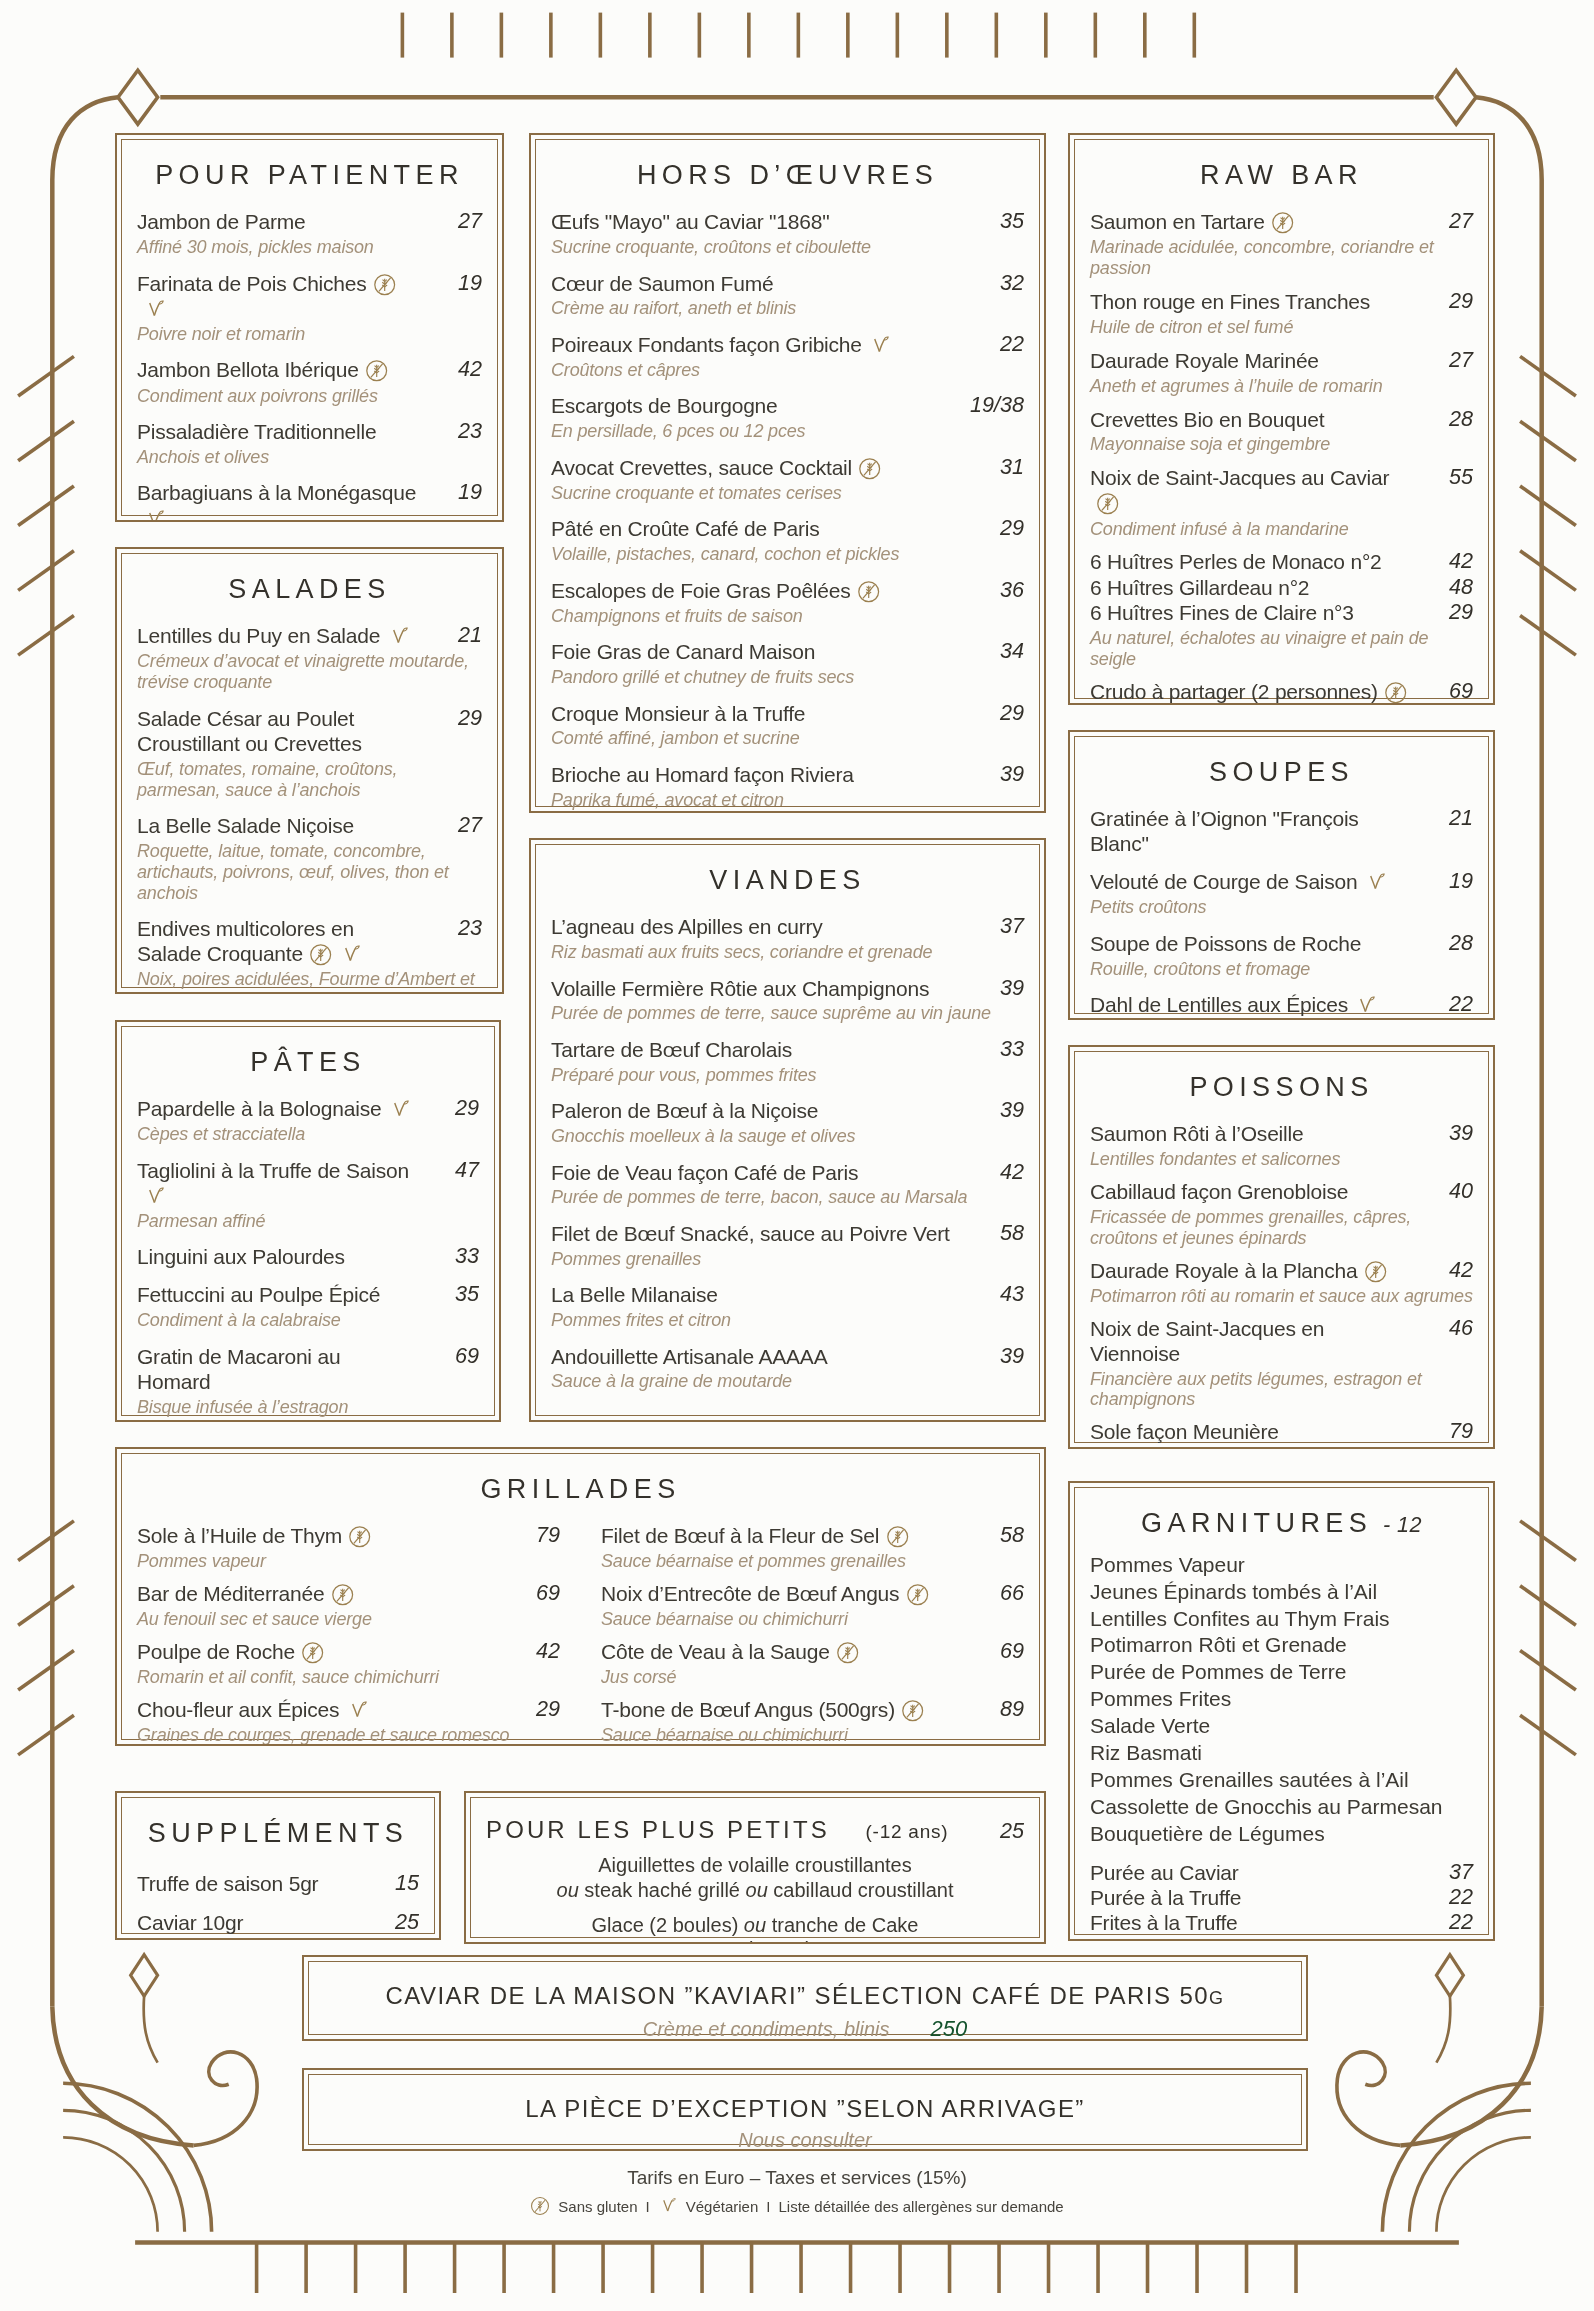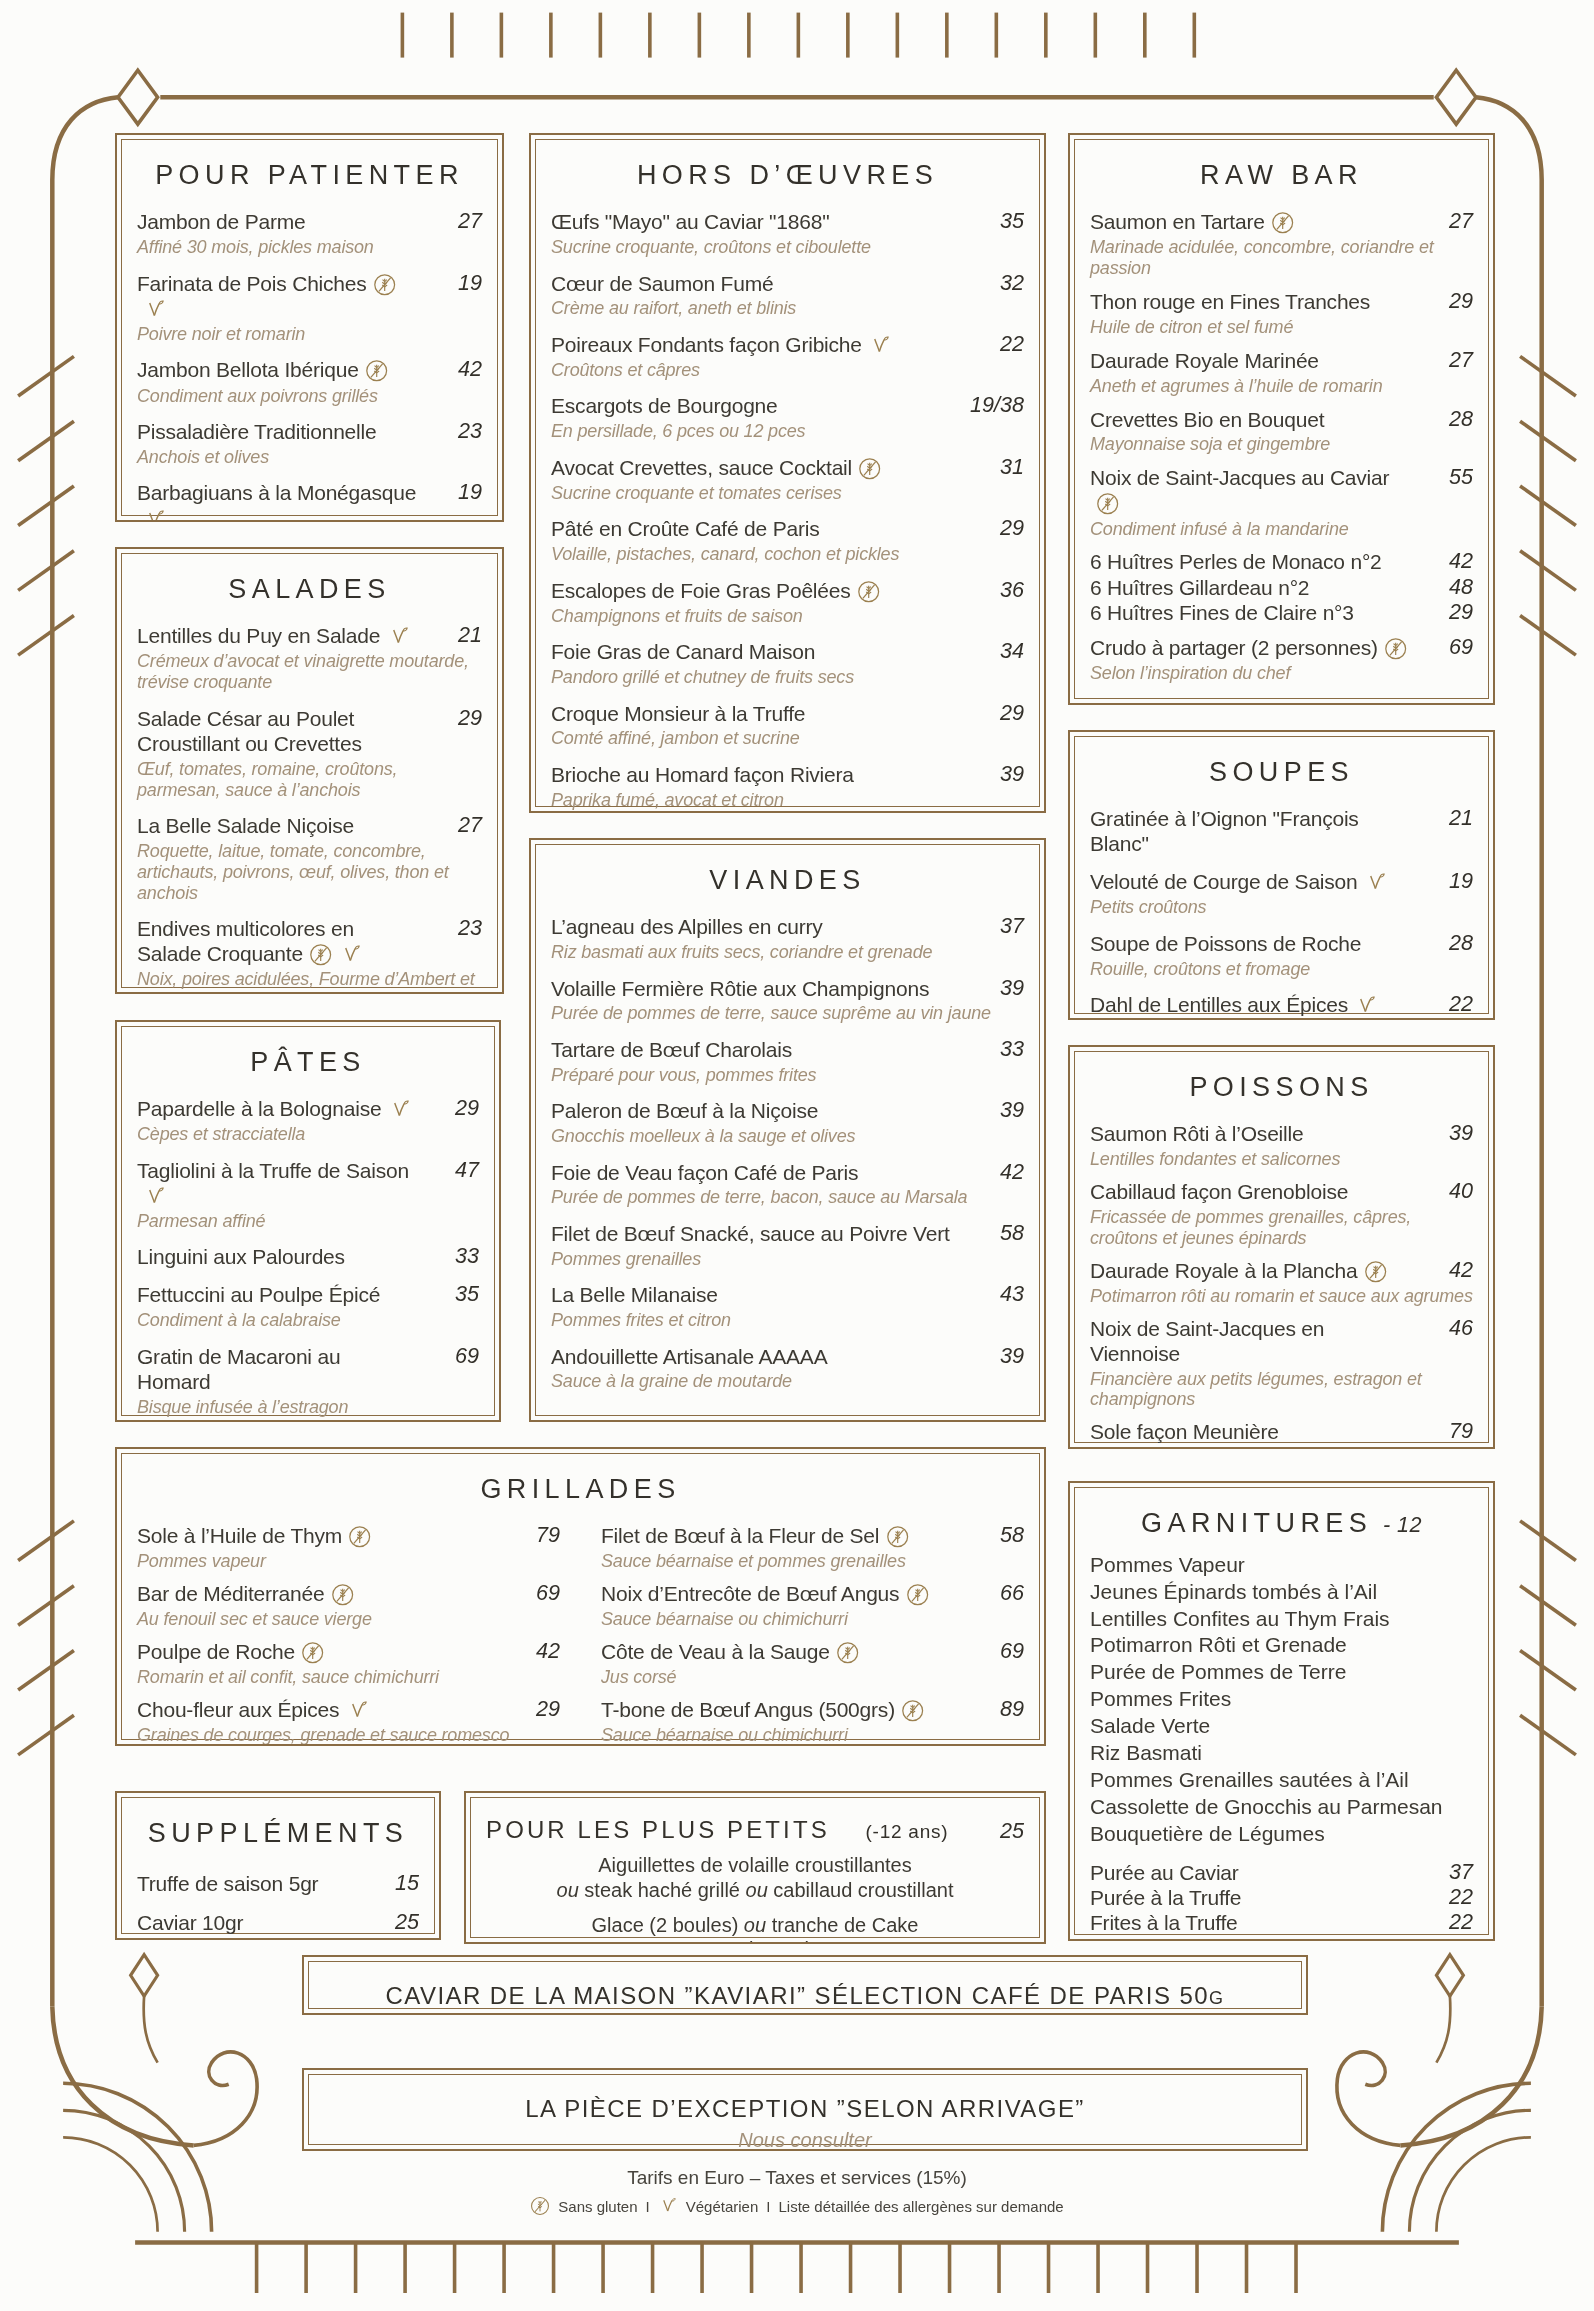--- a/index.html
+++ b/index.html
@@ -654,20 +654,21 @@
               <span class="iprice">42</span>
             </div>
             <div class="irow">
               <span class="iname"><span>6 Huîtres Gillardeau n°2</span></span>
               <span class="iprice">48</span>
             </div>
             <div class="irow">
               <span class="iname"><span>6 Huîtres Fines de Claire n°3</span></span>
               <span class="iprice">29</span>
             </div>
+            <div class="idesc">Au naturel, échalotes au vinaigre et pain de seigle</div>
           </div>
           <div class="item">
             <div class="irow">
               <span class="iname"><span>Crudo à partager (2 personnes)</span><svg class="gicon" viewBox="0 0 26 26">
                   <circle cx="13" cy="13" r="11" stroke-width="1.4"></circle>
                   <path d="M13 6.5 V20" stroke-width="1.3"></path>
                   <path d="M13 9.5 L10.6 7.3 M13 9.5 L15.4 7.3 M13 12.5 L10.3 10.3 M13 12.5 L15.7 10.3 M13 15.5 L10.3 13.3 M13 15.5 L15.7 13.3" stroke-width="1.2"></path>
                   <path d="M6.5 20.5 L19.5 5.5" stroke-width="1.4"></path>
                 </svg></span>
               <span class="iprice">69</span>
@@ -793,21 +794,21 @@
             <span class="iprice">22</span>
           </div>
           <div class="irow">
             <span class="iname"><span>Frites à la Truffe</span></span>
             <span class="iprice">22</span>
           </div>
         </div>
       </div>
     </div>
 
-  <div class="box" id="b-caviar" style="left:302px;top:1955px;width:1006px;height:60px">
+  <div class="box" id="b-caviar" style="left:302px;top:1955px;width:1006px;height:86px">
       <div class="bc">
         <div class="btitle"><span>CAVIAR DE LA MAISON ”KAVIARI” SÉLECTION CAFÉ DE PARIS 50</span><span class="bsmall">G</span></div>
         <div class="bsub"><span class="bdesc">Crème et condiments, blinis</span><span class="bprice">250</span></div>
       </div>
     </div>
 
   <div class="box" id="b-piece" style="left:302px;top:2068px;width:1006px;height:83px">
       <div class="bc">
         <div class="btitle"><span>LA PIÈCE D’EXCEPTION ”SELON ARRIVAGE”</span></div>
         <div class="bsub"><span class="bdesc">Nous consulter</span></div>

